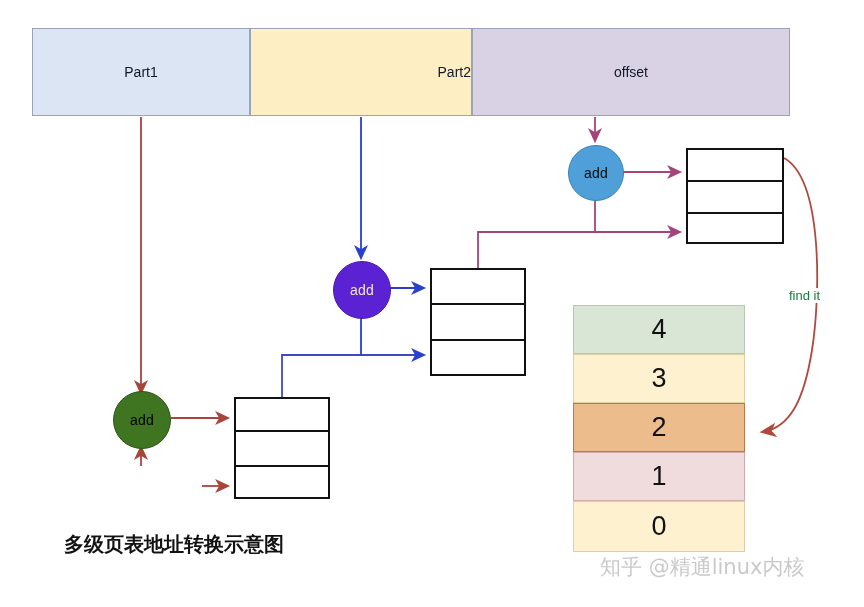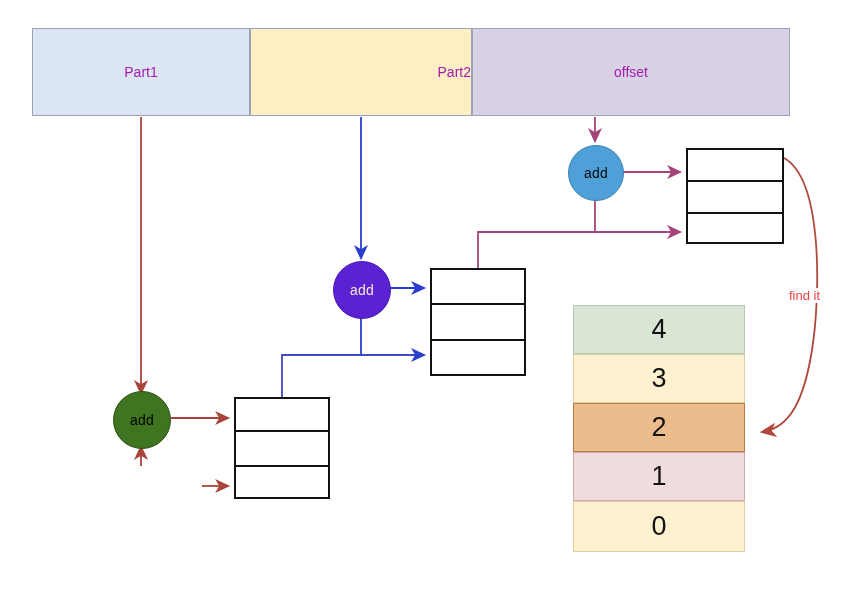--- a/index.html
+++ b/index.html
@@ -28,21 +28,21 @@
 
   
   .addrseg {
     position: absolute;
     box-sizing: border-box;
     border: 1px solid #9aa4b8;
     display: flex;
     align-items: center;
     justify-content: center;
     font-size: 14px;
-    color: #a21caf;
+    color: #0f172a;
   }
   .seg-part1 { background: #dce5f3; }
   .seg-part2 { background: #fdeec4; }
   .seg-offset { background: #d8d2e4; }
 
   
   .ptable {
     position: absolute;
     box-sizing: border-box;
     border: 2px solid #111111;
@@ -120,21 +120,21 @@
     position: absolute;
     font-size: 21px;
     color: rgba(120,120,120,0.40);
     font-family: "DejaVu Sans", "Liberation Sans", sans-serif;
     white-space: nowrap;
     pointer-events: none;
   }
   .findit {
     position: absolute;
     font-size: 13px;
-    color: #ef4444;
+    color: #15803d;
     background: rgba(255,255,255,0.92);
     padding: 0 2px;
     white-space: nowrap;
   }
 </style>
 </head>
 <body>
 
 <div id="canvas">
 
@@ -233,16 +233,18 @@
     <div class="memrow" style="height:49px; background:#f0dcdd; border:1px solid #cfa9ab;">
       <span>1</span>
     </div>
     <div class="memrow" style="height:51px; background:#fdf1cf; border:1px solid #ddd0a4;">
       <span>0</span>
     </div>
   </div>
 
   <div class="findit" style="left:787px; top:288px;">find it</div>
 
-
-
+  <div class="caption-main" style="left:64px; top:531px;">多级页表地址转换示意图</div>
+
+
+  <div class="watermark" style="left:600px; top:553px;">知乎 @精通linux内核</div>
 
 </div>
 
 </body></html>

